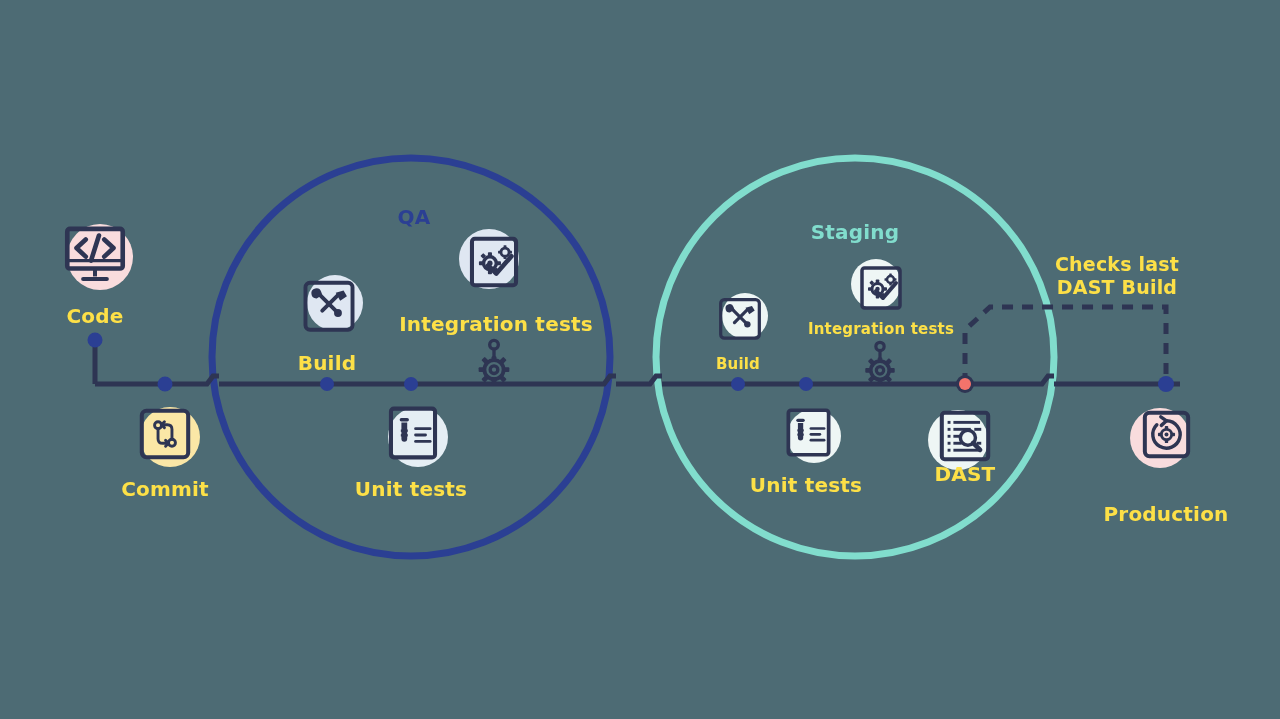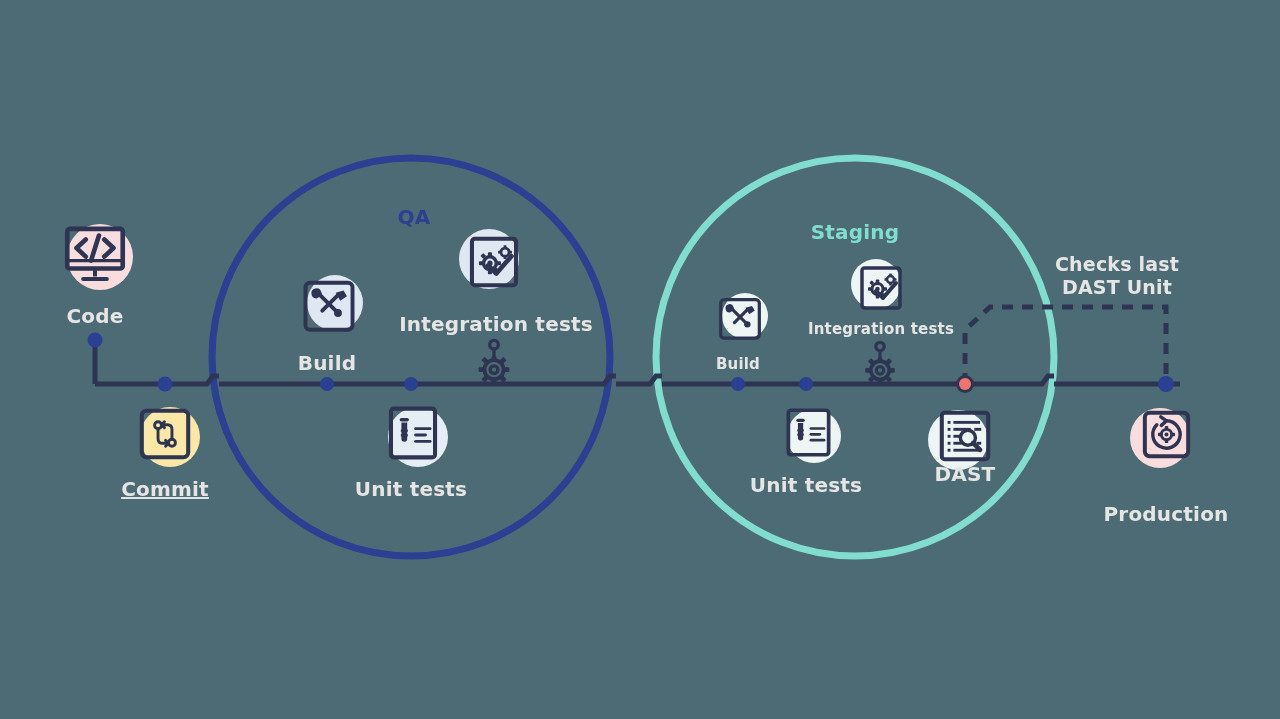--- a/index.html
+++ b/index.html
@@ -24,21 +24,21 @@
     position: absolute;
     left: 0;
     top: 0;
     width: 1280px;
     height: 719px;
   }
   .lbl {
     position: absolute;
     font-family: "DejaVu Sans", sans-serif;
     font-weight: bold;
-    color: #e5e5e5;
+    color: #fde047;
     white-space: nowrap;
     letter-spacing: 0.2px;
     text-align: center;
     transform: translateX(-50%);
     line-height: 1.12;
   }
   .lbl-node { font-size: 20px; text-align: right; }
   .lbl-small { font-size: 15px; }
   .lbl-zone { font-weight: bold; font-size: 20px; }
   .lbl-zone.qa { color: #2b3f93; }
@@ -260,36 +260,36 @@
       <use href="#ic-deploy-cycle" x="1138" y="406" width="57" height="57"></use>
     </g>
   </svg>
 
   <div class="lbl lbl-zone qa" style="left:414px; top:206px;">QA</div>
 
   <div class="lbl lbl-zone staging" style="left:855px; top:221px;">Staging</div>
 
   <div class="lbl lbl-node" style="left:95px; top:305px;">Code</div>
 
-  <div class="lbl lbl-node" style="left:165px; top:478px;text-decoration:underline;">Commit</div>
+  <div class="lbl lbl-node" style="left:165px; top:478px;">Commit</div>
 
   <div class="lbl lbl-node" style="left:327px; top:352px;">Build</div>
 
   <div class="lbl lbl-node" style="left:411px; top:478px;">Unit tests</div>
 
   <div class="lbl lbl-node" style="left:496px; top:313px;">Integration tests</div>
 
   <div class="lbl lbl-small" style="left:738px; top:356px;">Build</div>
 
   <div class="lbl lbl-node" style="left:806px; top:474px;">Unit tests</div>
 
   <div class="lbl lbl-small" style="left:881px; top:321px;">Integration tests</div>
 
   <div class="lbl lbl-node" style="left:965px; top:463px;">DAST</div>
 
   <div class="lbl lbl-node" style="left:1166px; top:503px;">Production</div>
 
   <div class="lbl lbl-note" style="left:1117px; top:253px;">
     <div>Checks last</div>
-    <div>DAST Unit</div>
+    <div>DAST Build</div>
   </div>
 
 </div>
 
 </body></html>

